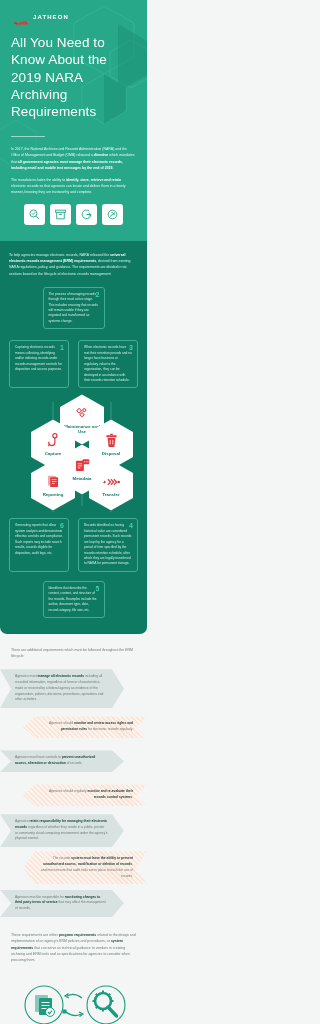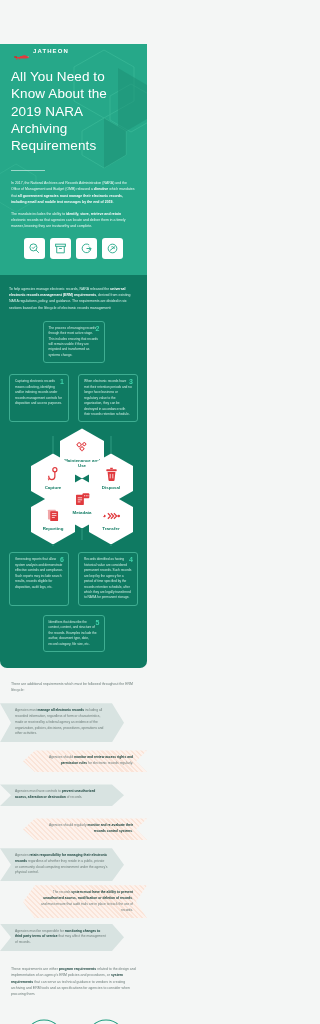--- a/index.html
+++ b/index.html
@@ -8,24 +8,23 @@
     font-family: "Liberation Sans", sans-serif;
     background: #f4f6f5;
     width: 147px;
     overflow-x: hidden;
   }
   .page { width: 147px; position: relative; }
 
   
   .hero {
     background: #26a889;
-    padding: 0 11px 16px 11px;
+    padding: 10px 11px 16px 11px;
     position: relative;
     overflow: hidden;
-    margin-top: 44px;
   }
   .hero-deco { position: absolute; inset: 0; pointer-events: none; }
   .hero-inner { position: relative; z-index: 2; }
 
   .logo-row { display: flex; align-items: center; gap: 3px; padding: 3px 0 14px 3px; }
   .logo-dog { width: 16px; height: 7px; position: relative; }
   .logo-word {
     color: #ffffff; font-size: 6px; font-weight: bold;
     letter-spacing: 1.1px;
   }

